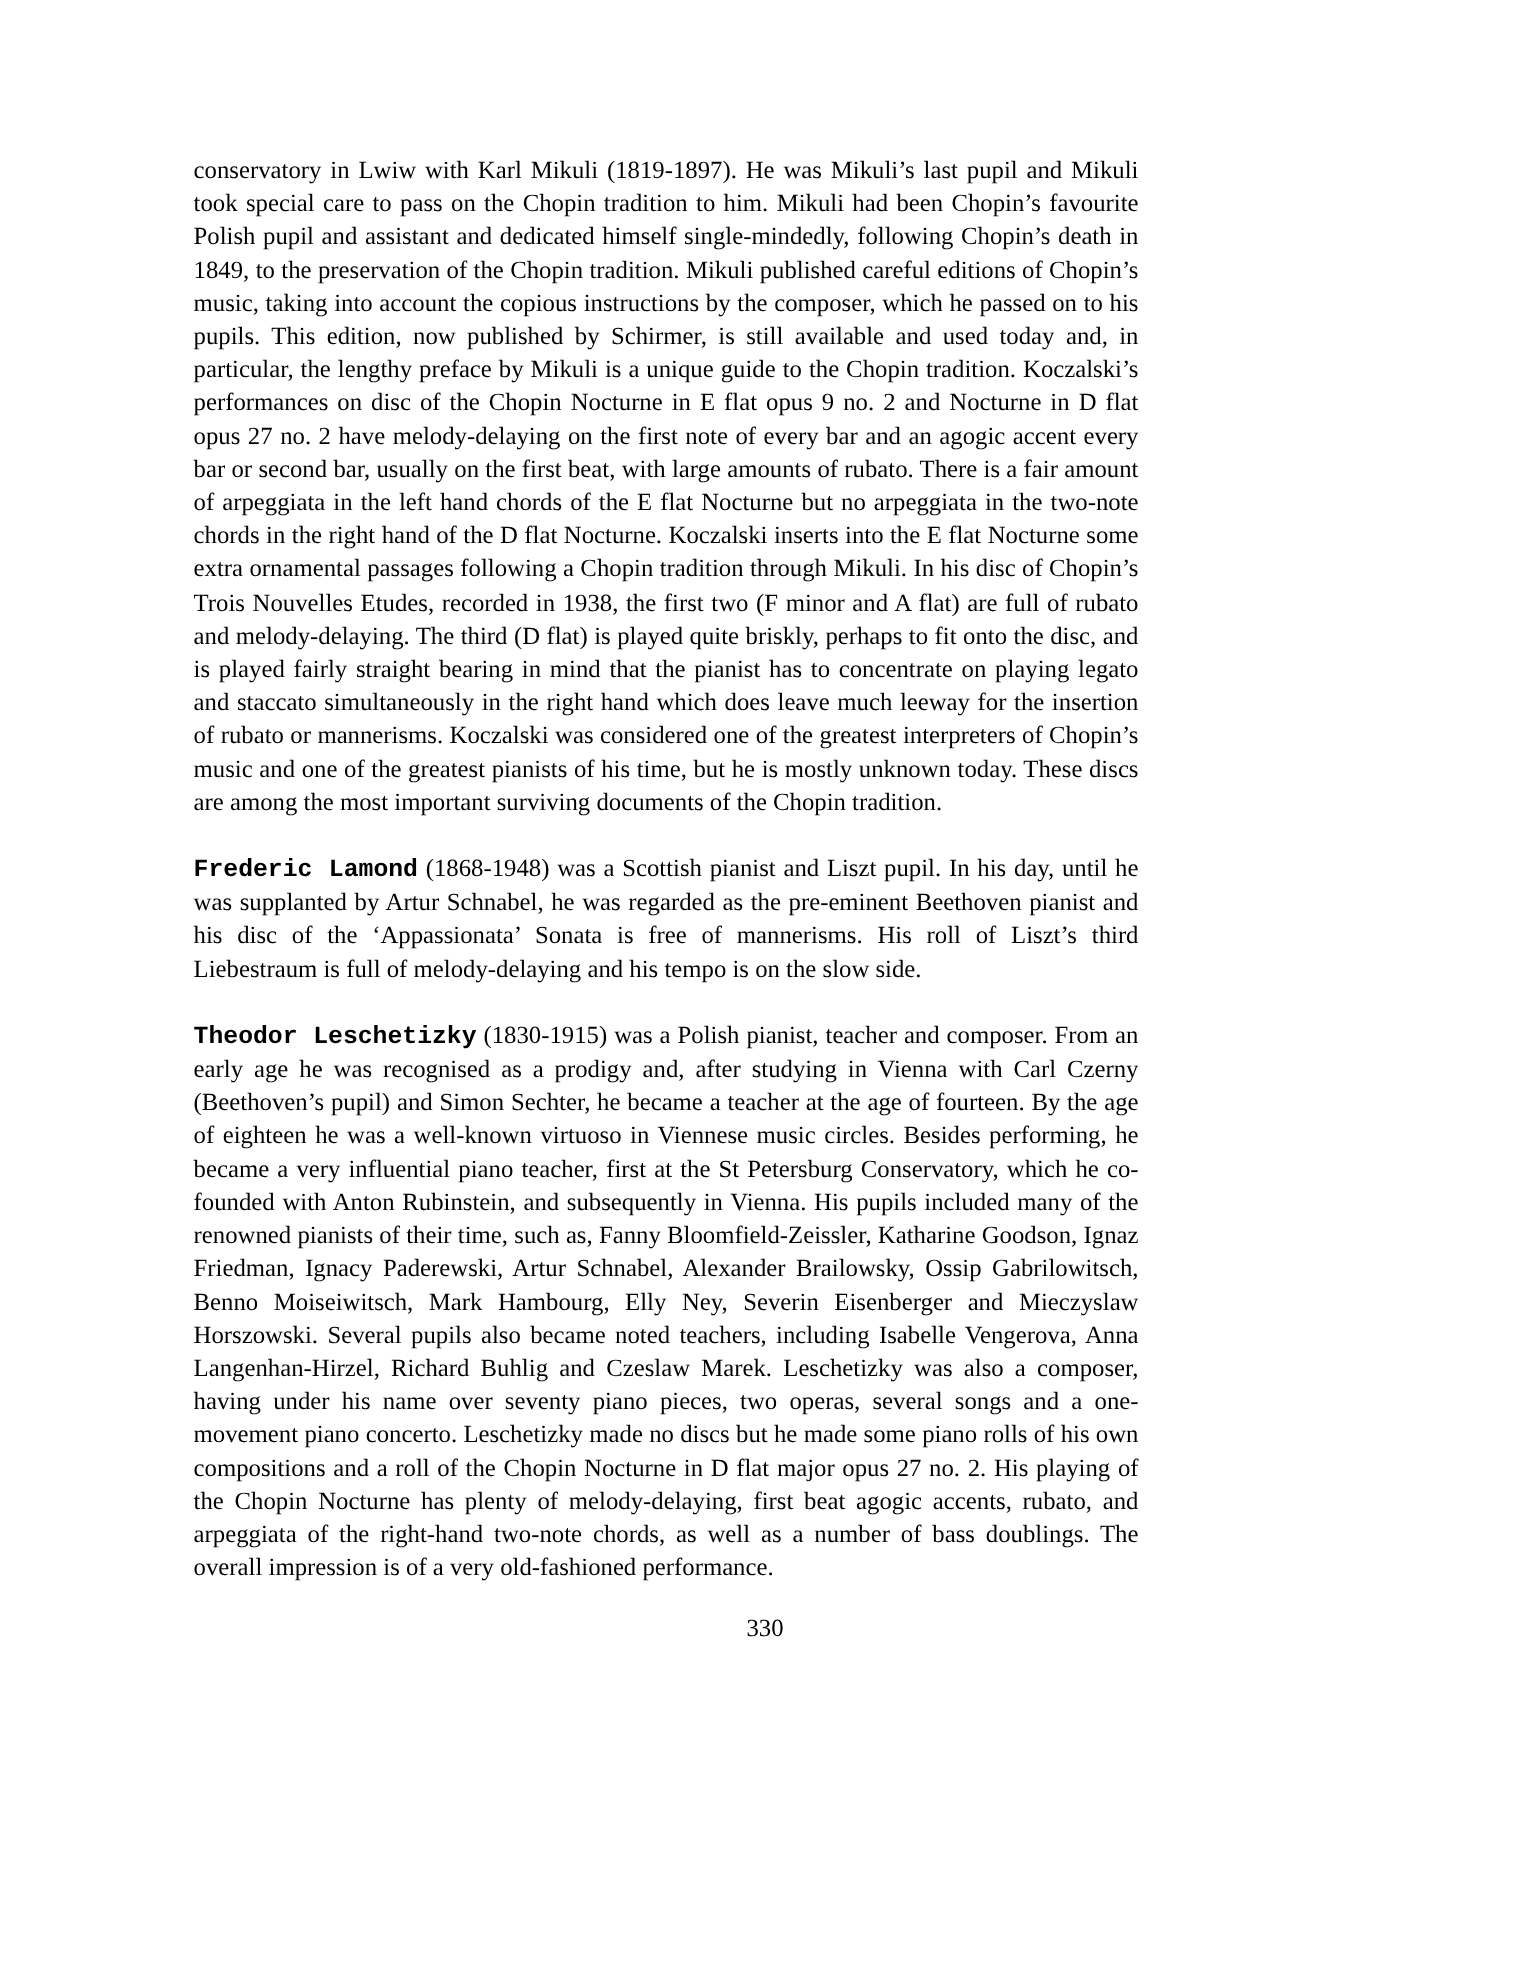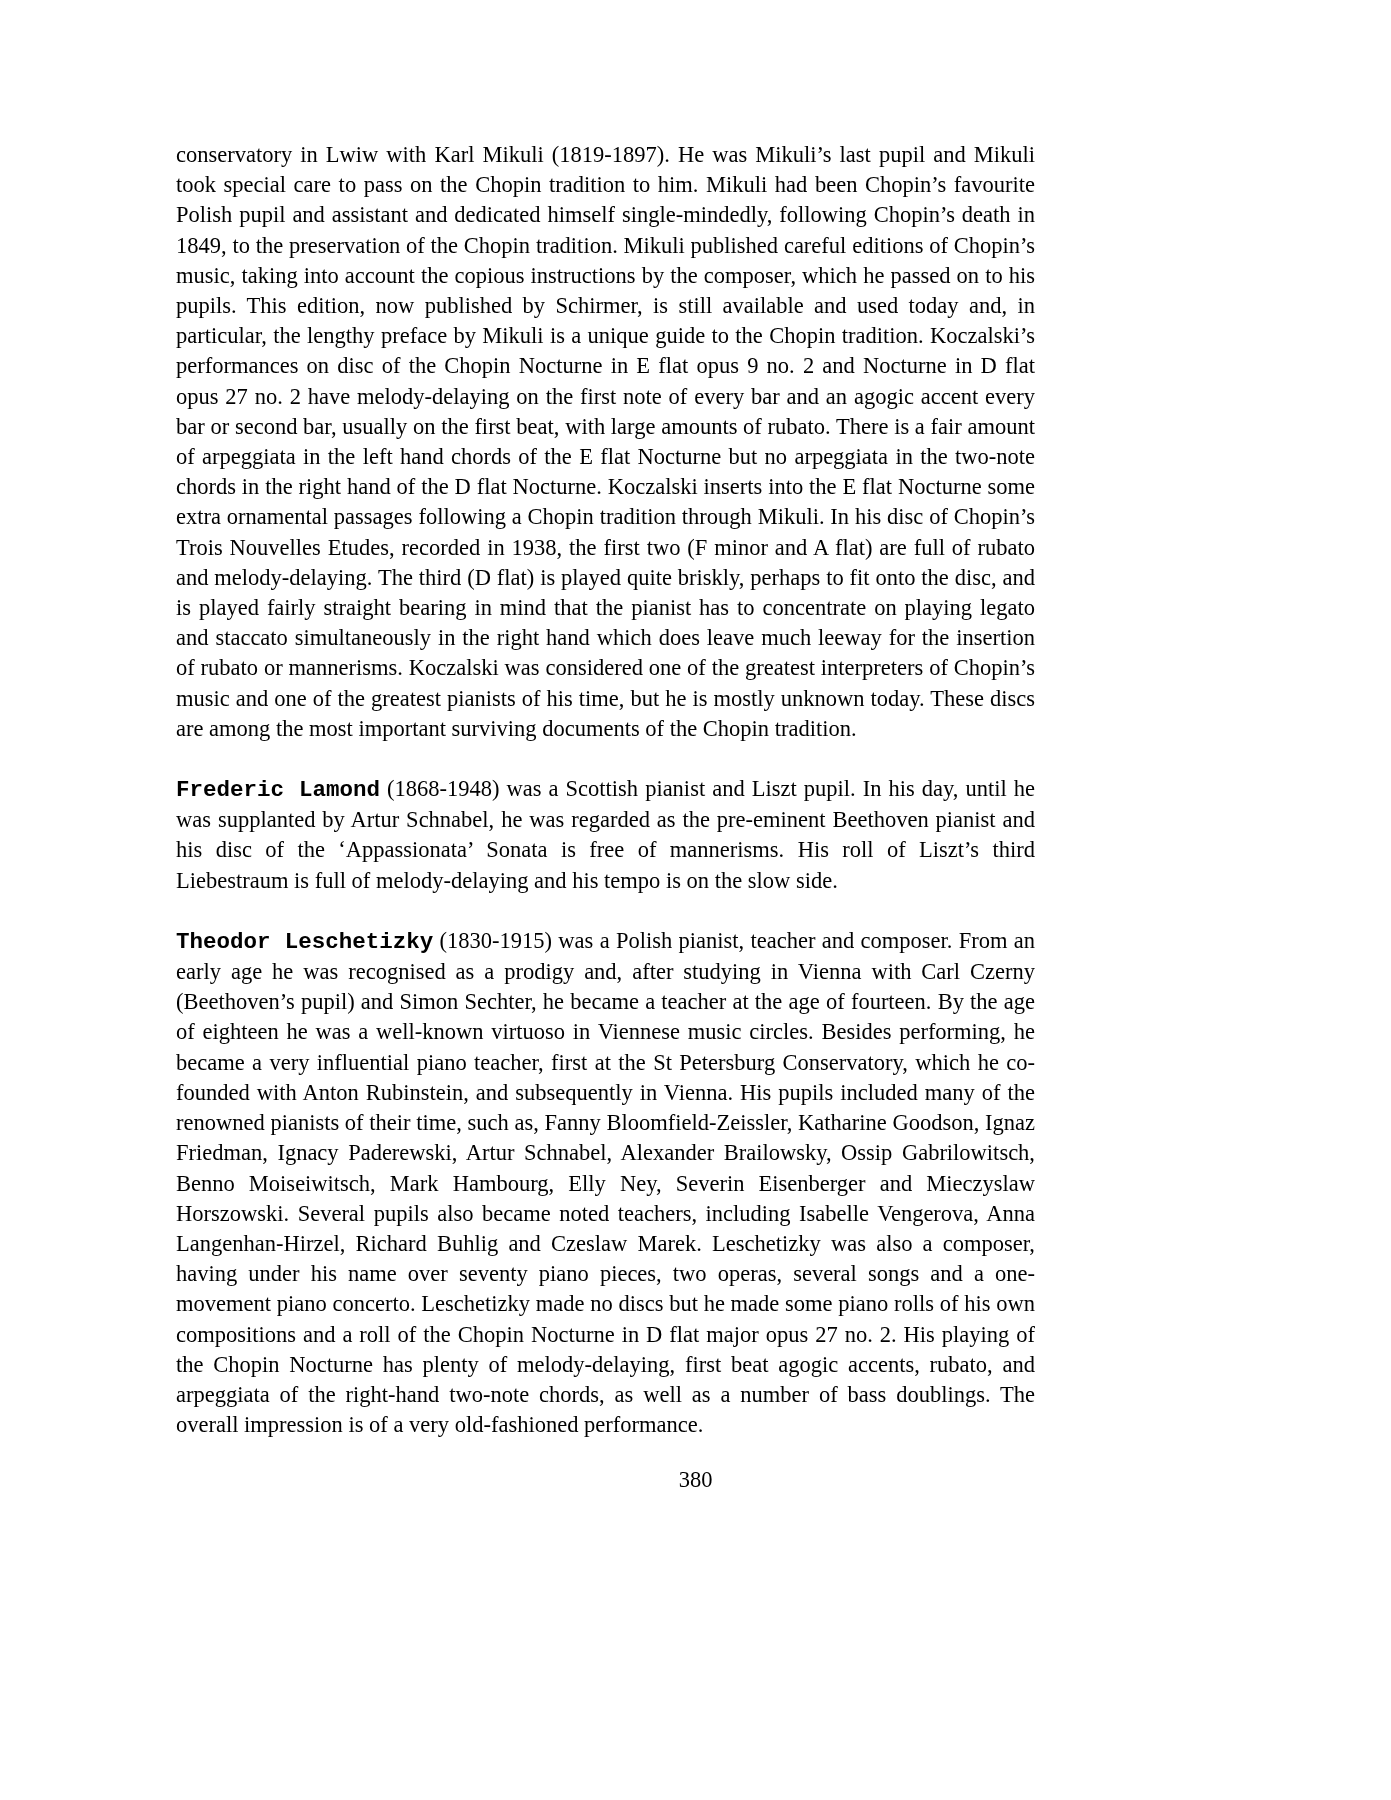--- a/index.html
+++ b/index.html
@@ -57,14 +57,14 @@
   <div class="content">
 
     <p class="para"><span>conservatory in Lwiw with Karl Mikuli (1819-1897).  He was Mikuli’s last pupil and Mikuli took special care to pass on the Chopin tradition to him.  Mikuli had been Chopin’s favourite Polish pupil and assistant and dedicated himself single-mindedly, following Chopin’s death in 1849, to the preservation of the Chopin tradition.  Mikuli published careful editions of Chopin’s music, taking into account the copious instructions by the composer, which he passed on to his pupils.  This edition, now published by Schirmer, is still available and used today and, in particular, the lengthy preface by Mikuli is a unique guide to the Chopin tradition.  Koczalski’s performances on disc of the Chopin Nocturne in E flat opus 9 no. 2 and Nocturne in D flat opus 27 no. 2 have melody-delaying on the first note of every bar and an agogic accent every bar or second bar, usually on the first beat, with large amounts of rubato.  There is a fair amount of arpeggiata in the left hand chords of the E flat Nocturne but no arpeggiata in the two-note chords in the right hand of the D flat Nocturne.  Koczalski inserts into the E flat Nocturne some extra ornamental passages following a Chopin tradition through Mikuli. In his disc of Chopin’s Trois Nouvelles Etudes, recorded in 1938, the first two (F minor and A flat) are full of rubato and melody-delaying.  The third (D flat) is played quite briskly, perhaps to fit onto the disc, and is played fairly straight bearing in mind that the pianist has to concentrate on playing legato and staccato simultaneously in the right hand which does leave much leeway for the insertion of rubato or mannerisms.  Koczalski was considered one of the greatest interpreters of Chopin’s music and one of the greatest pianists of his time, but he is mostly unknown today. These discs are among the most important surviving documents of the Chopin tradition.</span></p>
 
     <p class="para"><span class="lead">Frederic Lamond</span><span> (1868-1948) was a Scottish pianist and Liszt pupil.  In his day, until he was supplanted by Artur Schnabel, he was regarded as the pre-eminent Beethoven pianist and his disc of the ‘Appassionata’ Sonata is free of mannerisms.  His roll of Liszt’s third Liebestraum is full of melody-delaying and his tempo is on the slow side.</span></p>
 
     <p class="para"><span class="lead">Theodor Leschetizky</span><span> (1830-1915) was a Polish pianist, teacher and composer.  From an early age he was recognised as a prodigy and, after studying in Vienna with Carl Czerny (Beethoven’s pupil) and Simon Sechter, he became a teacher at the age of fourteen.  By the age of eighteen he was a well-known virtuoso in Viennese music circles.  Besides performing, he became a very influential piano teacher, first at the St Petersburg Conservatory, which he co-founded with Anton Rubinstein, and subsequently in Vienna.  His pupils included many of the renowned pianists of their time, such as, Fanny Bloomfield-Zeissler, Katharine Goodson, Ignaz Friedman, Ignacy Paderewski, Artur Schnabel, Alexander Brailowsky, Ossip Gabrilowitsch, Benno Moiseiwitsch, Mark Hambourg, Elly Ney, Severin Eisenberger and Mieczyslaw Horszowski.  Several pupils also became noted teachers, including Isabelle Vengerova, Anna Langenhan-Hirzel, Richard Buhlig and Czeslaw Marek.  Leschetizky was also a composer, having under his name over seventy piano pieces, two operas, several songs and a one-movement piano concerto.   Leschetizky made no discs but he made some piano rolls of his own compositions and a roll of the Chopin Nocturne in D flat major opus 27 no. 2.  His playing of the Chopin Nocturne has plenty of melody-delaying, first beat agogic accents, rubato, and arpeggiata of the right-hand two-note chords, as well as a number of bass doublings.  The overall impression is of a very old-fashioned performance.</span></p>
 
   </div>
 
-  <div class="page-number">380</div>
+  <div class="page-number">330</div>
 </div>
 
 </body></html>

